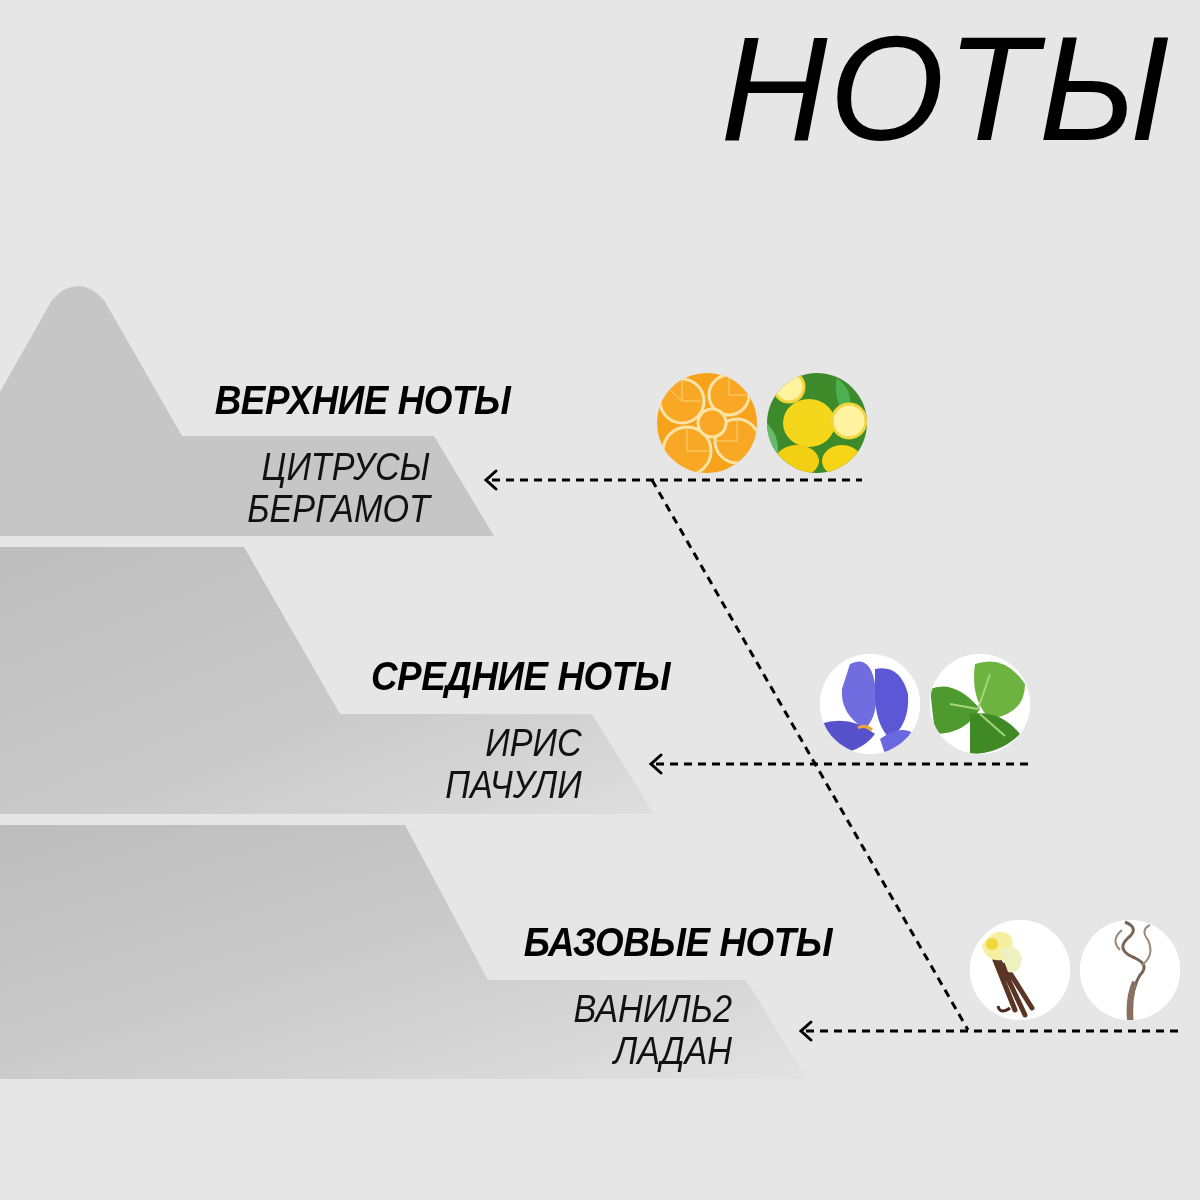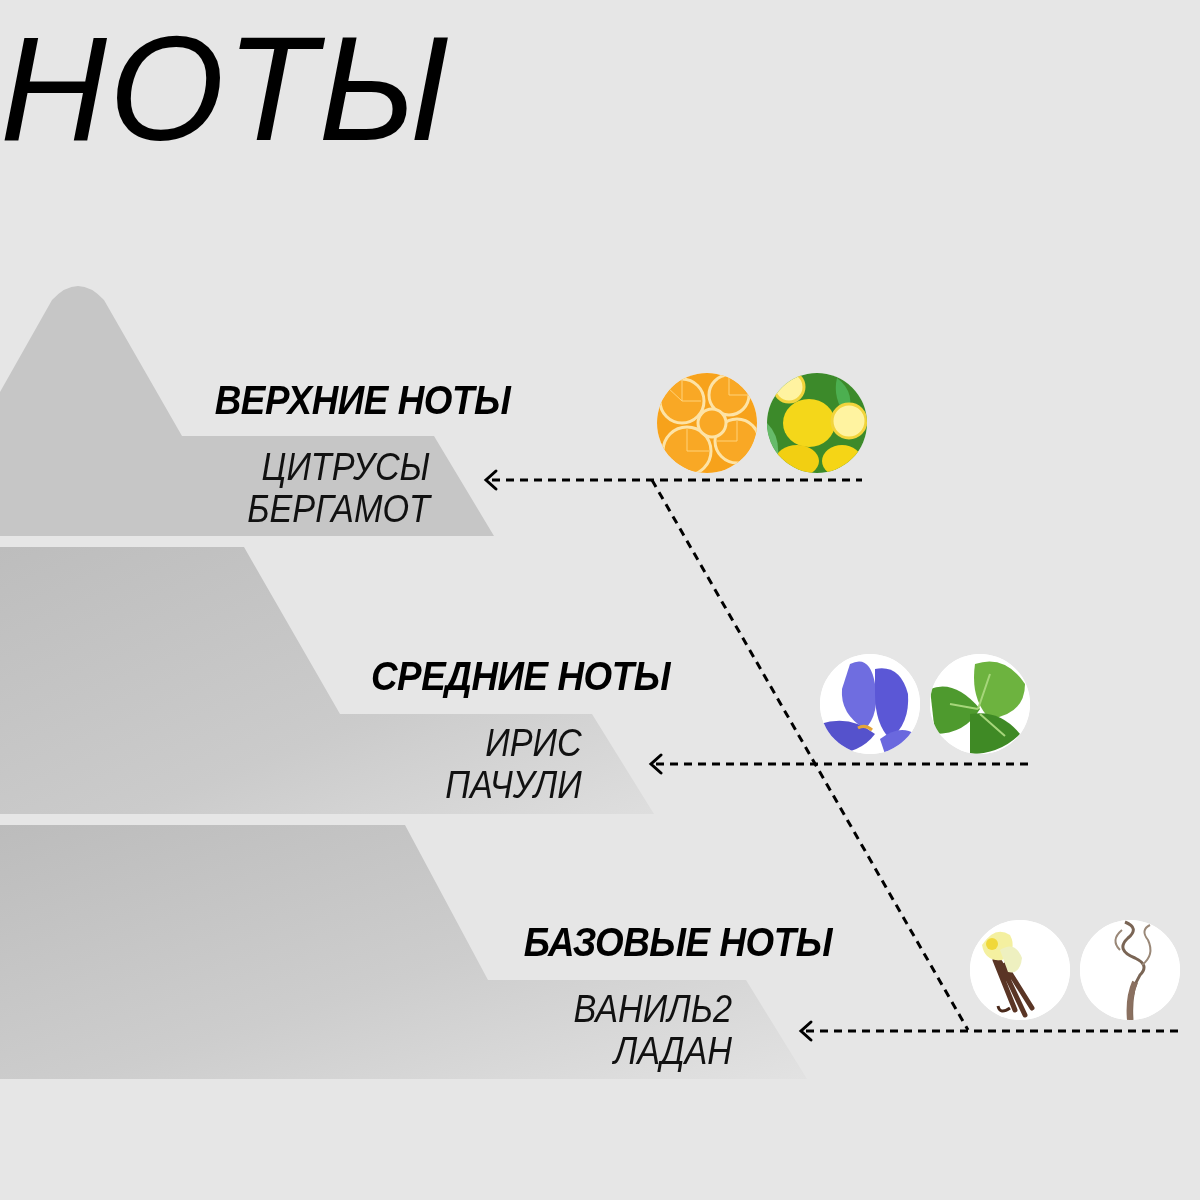--- a/index.html
+++ b/index.html
@@ -3,21 +3,21 @@
   <meta charset="utf-8">
   <style>
     html, body { margin: 0; padding: 0; }
     body {
       width: 1200px; height: 1200px; position: relative; overflow: hidden;
       background: #e6e6e6;
       font-family: "Liberation Sans", "DejaVu Sans", sans-serif;
     }
     .title {
       position: absolute; left: 0; width: 1172px; top: 14px;
-      text-align: left; font-size: 148px; font-style: italic;
+      text-align: right; font-size: 148px; font-style: italic;
       font-weight: 400; color: #000; letter-spacing: 2px; line-height: 150px;
     }
     svg.shapes { position: absolute; left: 0; top: 0; }
     .tier-heading {
       position: absolute; font-weight: 700; font-style: italic;
       font-size: 40px; color: #000; white-space: nowrap;
       transform: scaleX(0.92); transform-origin: right center;
       letter-spacing: -0.5px; text-align: right;
     }
     .tier-notes {

